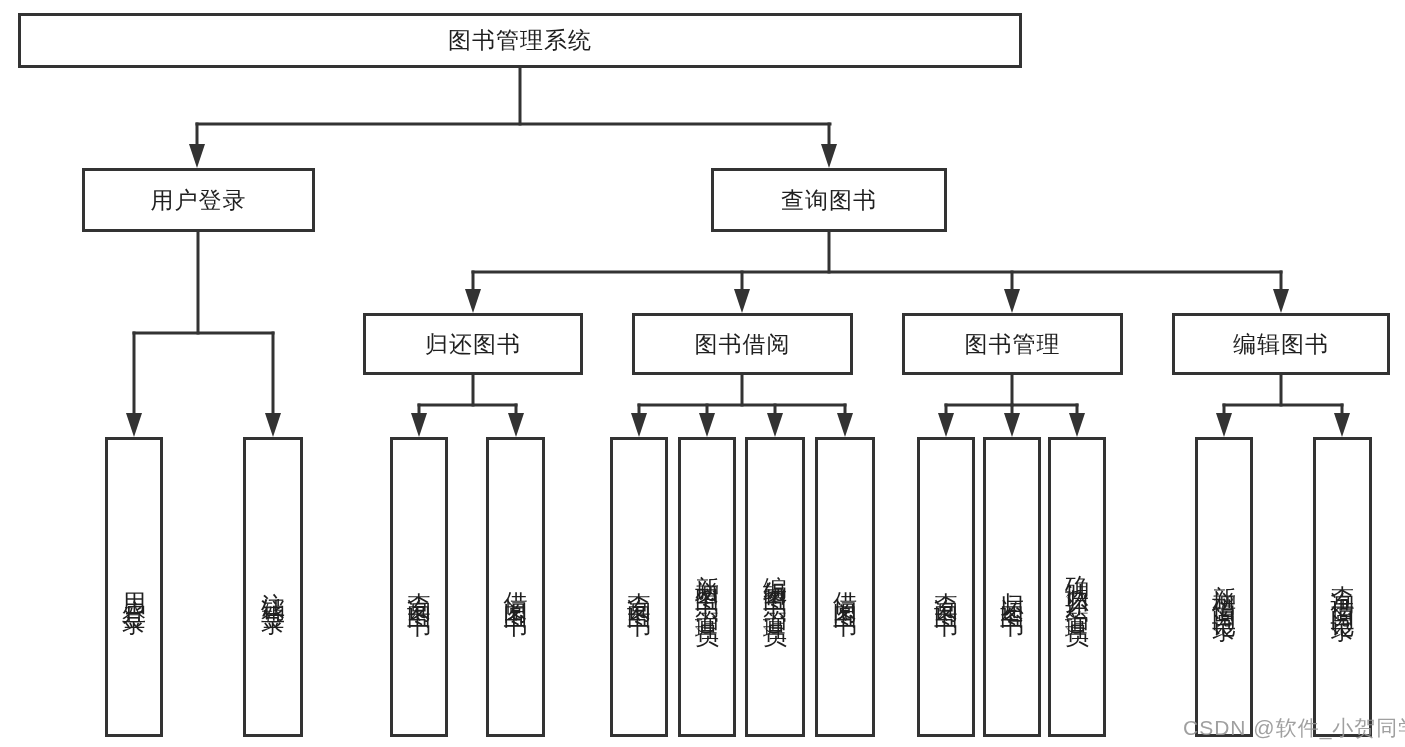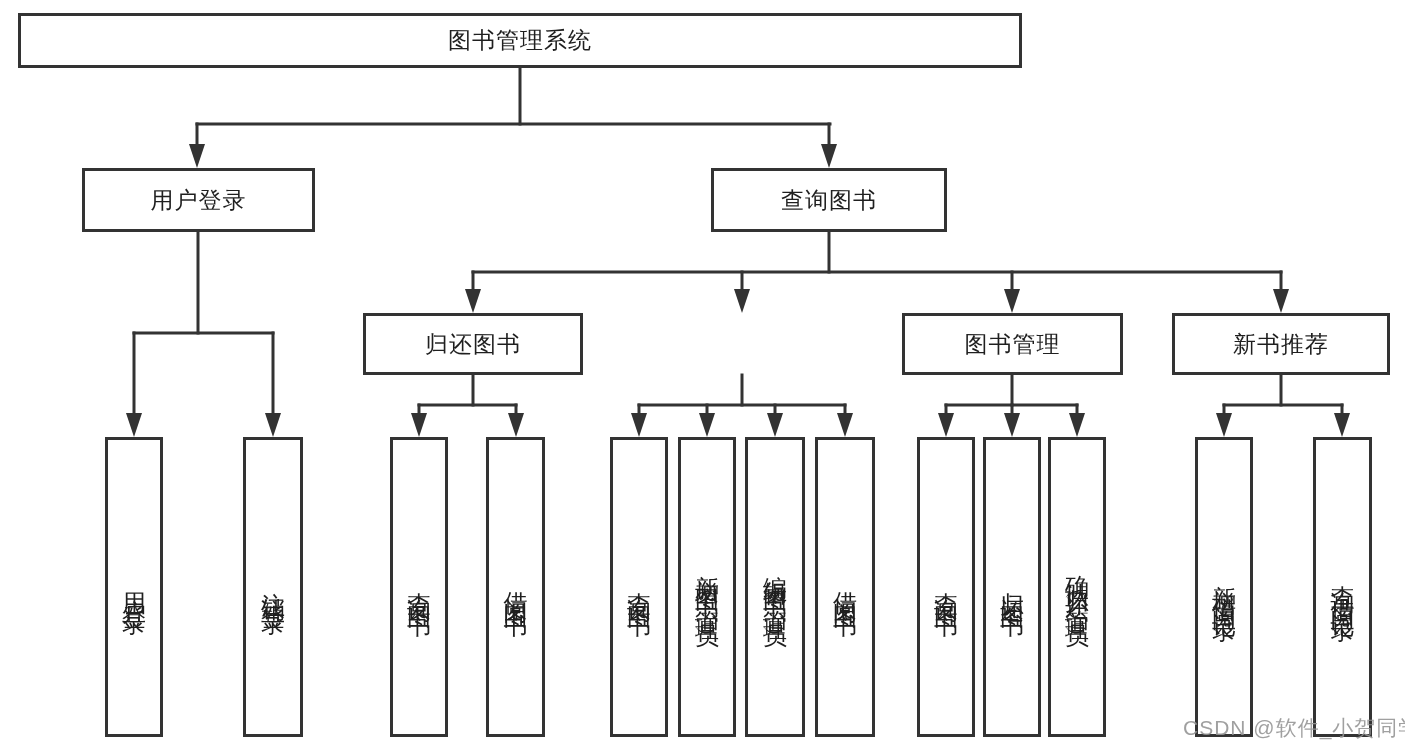--- a/index.html
+++ b/index.html
@@ -123,22 +123,23 @@
       <polygon points="1334,413 1350,413 1342,437"></polygon>
     </g>
   </svg>
 
   <div class="node hnode" style="left:18px; top:13px; width:1004px; height:55px;">图书管理系统</div>
 
   <div class="node hnode" style="left:82px; top:168px; width:233px; height:64px;">用户登录</div>
   <div class="node hnode" style="left:711px; top:168px; width:236px; height:64px;">查询图书</div>
 
   <div class="node hnode" style="left:363px; top:313px; width:220px; height:62px;">归还图书</div>
+  <div class="node hnode" style="left:632px; top:313px; width:221px; height:62px;">图书借阅</div>
   <div class="node hnode" style="left:902px; top:313px; width:221px; height:62px;">图书管理</div>
-  <div class="node hnode" style="left:1172px; top:313px; width:218px; height:62px;">新书推荐</div>
+  <div class="node hnode" style="left:1172px; top:313px; width:218px; height:62px;">编辑图书</div>
 
   <div class="node vnode" style="left:105px; top:437px; width:58px; height:300px;">
     <span>用户登录</span>
   </div>
   <div class="node vnode" style="left:243px; top:437px; width:60px; height:300px;">
     <span>注销登录</span>
   </div>
 
   <div class="node vnode" style="left:390px; top:437px; width:58px; height:300px;">
     <span>查询图书</span>

